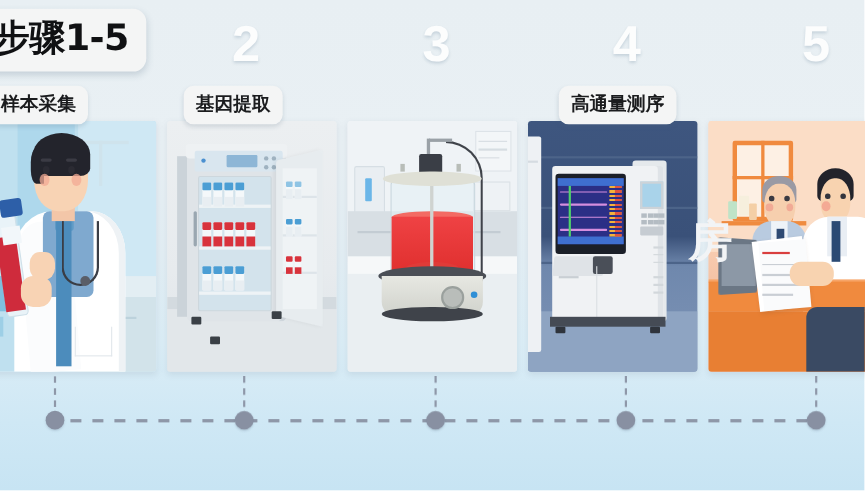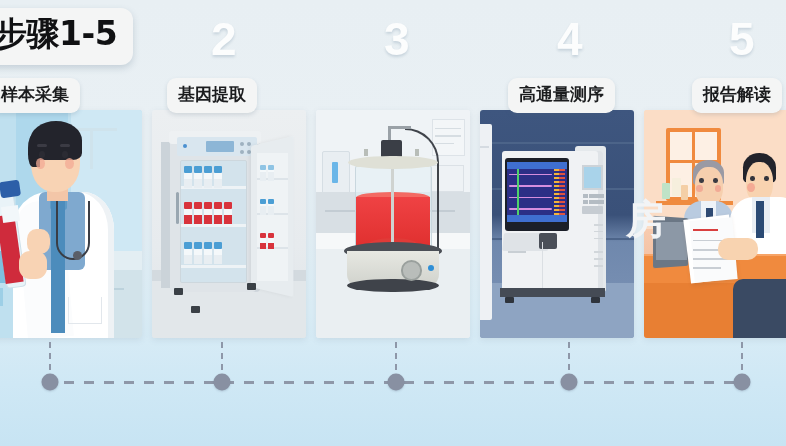--- a/index.html
+++ b/index.html
@@ -580,21 +580,20 @@
 
   <div class="stepnum" style="left:-4px;  top:16px">1</div>
   <div class="stepnum" style="left:211px; top:16px">2</div>
   <div class="stepnum" style="left:384px; top:16px">3</div>
   <div class="stepnum" style="left:557px; top:16px">4</div>
   <div class="stepnum" style="left:729px; top:16px">5</div>
 
   <div class="chip" style="left:-10px; top:78px">样本采集</div>
   <div class="chip" style="left:167px; top:78px">基因提取</div>
   <div class="chip" style="left:508px; top:78px">高通量测序</div>
-  <div class="chip" style="left:692px; top:78px">报告解读</div>
 
   <div class="title-badge">步骤1-5</div>
 
   <div class="timeline-axis"></div>
 
   <div class="tl-stem" style="left:50px"></div>
   <div class="tl-stem" style="left:222px"></div>
   <div class="tl-stem" style="left:396px"></div>
   <div class="tl-stem" style="left:569px"></div>
   <div class="tl-stem" style="left:742px"></div>

